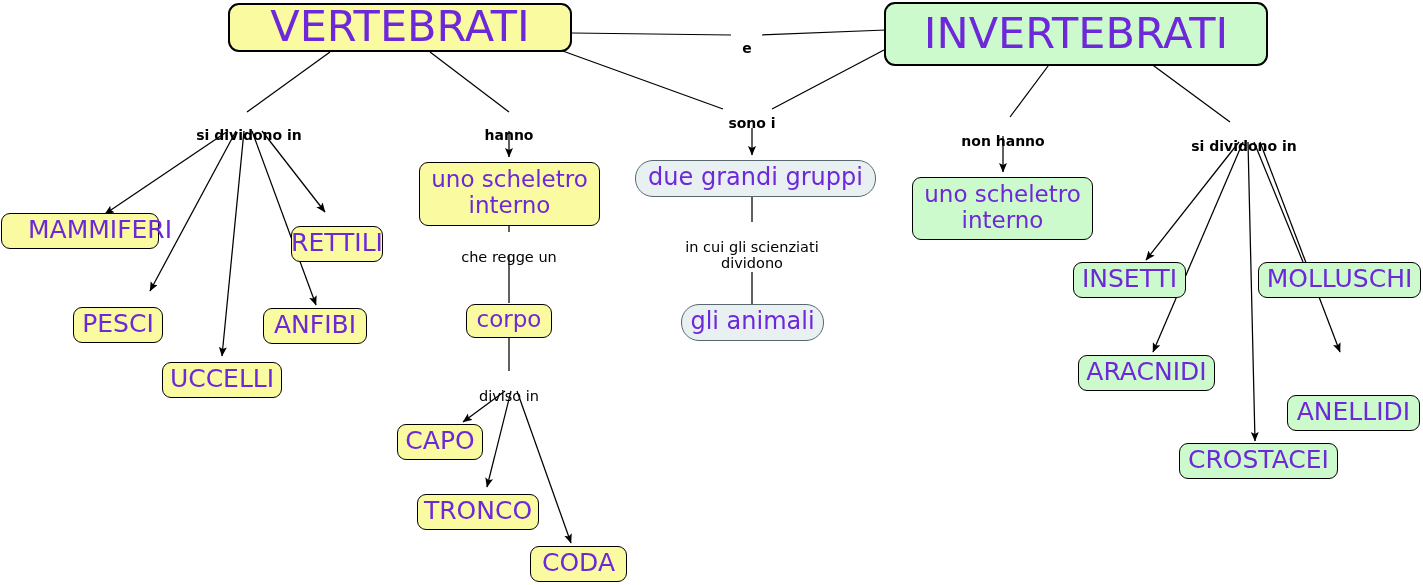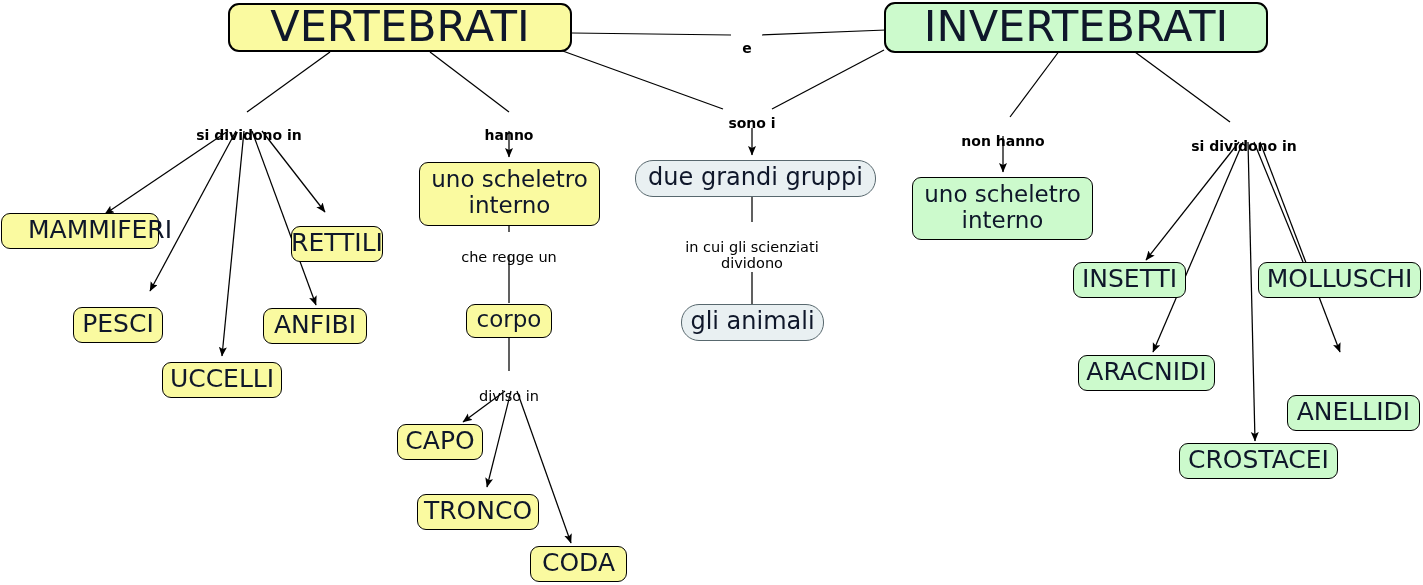--- a/index.html
+++ b/index.html
@@ -23,21 +23,21 @@
   }
   .node {
     position: absolute;
     box-sizing: border-box;
     border: 1.3px solid #000000;
     border-radius: 9px;
     display: flex;
     align-items: center;
     justify-content: center;
     text-align: center;
-    color: #0f172a;
+    color: #6d28d9;
     line-height: 1.12;
     white-space: pre-line;
     padding: 1px 8px 3px 8px;
   }
   .node.yellow { background: #fafaa0; }
   .node.green  { background: #ccfacc; }
   .node.gray   { background: #e9f0f2; border-color: #58686e; border-radius: 18px; }
   .node.root   { border-width: 2px; border-radius: 11px; }
   .linklabel {
     position: absolute;
@@ -102,21 +102,21 @@
       <path d="M1248,142 L1255,441" marker-end="url(#ah)"></path>
       <path d="M1254,142 L1303,262"></path>
       <path d="M1260,142 L1340,352" marker-end="url(#ah)"></path>
     </g>
   </svg>
 
   <div class="node root yellow" style="left:228px; top:3px; width:344px; height:49px; font-size:43px;">
     <span>VERTEBRATI</span>
   </div>
 
-  <div class="node root green" style="left:884px; top:2px; width:384px; height:51px; font-size:43px;">
+  <div class="node root green" style="left:884px; top:2px; width:384px; height:64px; font-size:43px;">
     <span>INVERTEBRATI</span>
   </div>
 
   <div class="node yellow" style="left:1px; top:213px; width:158px; height:36px; font-size:25px;padding-left:48px;">
     <span>MAMMIFERI</span>
   </div>
 
   <div class="node yellow" style="left:73px; top:307px; width:90px; height:36px; font-size:25px;justify-content:center;">
     <span>PESCI</span>
   </div>

